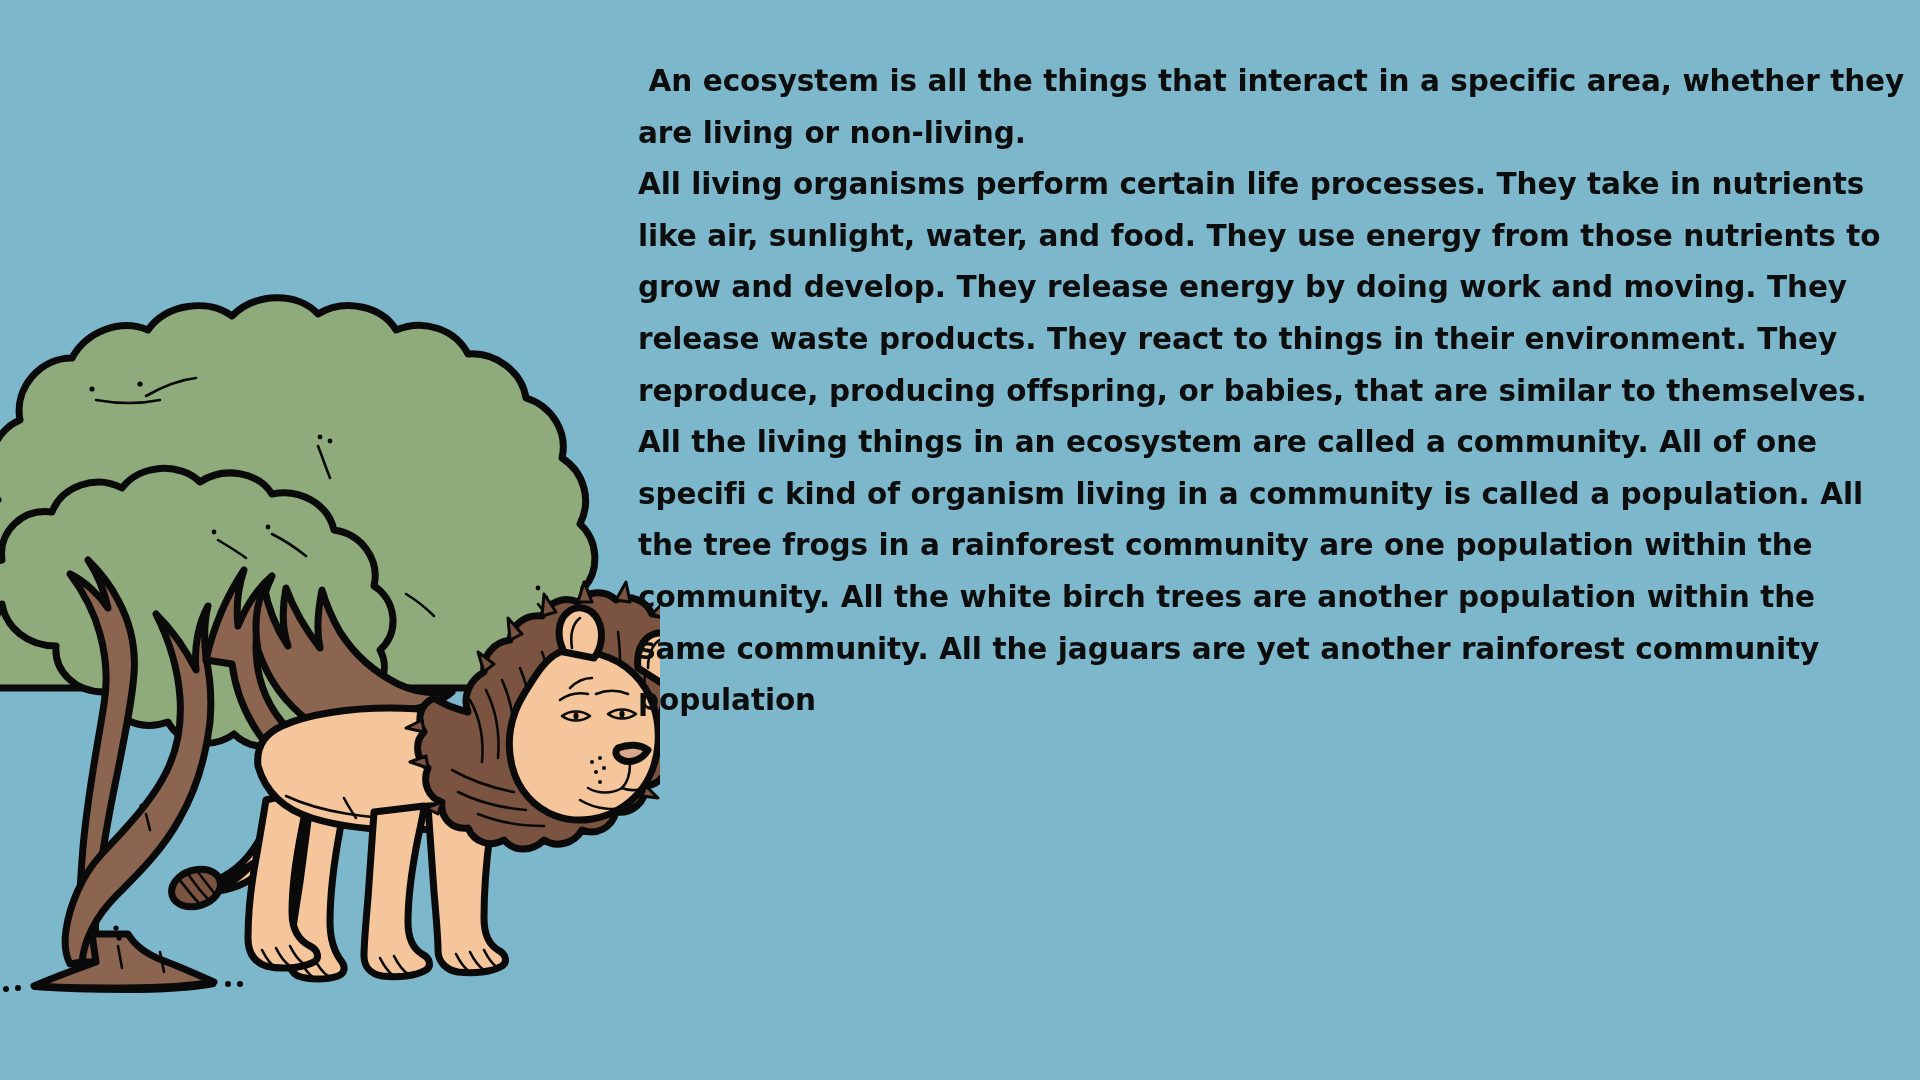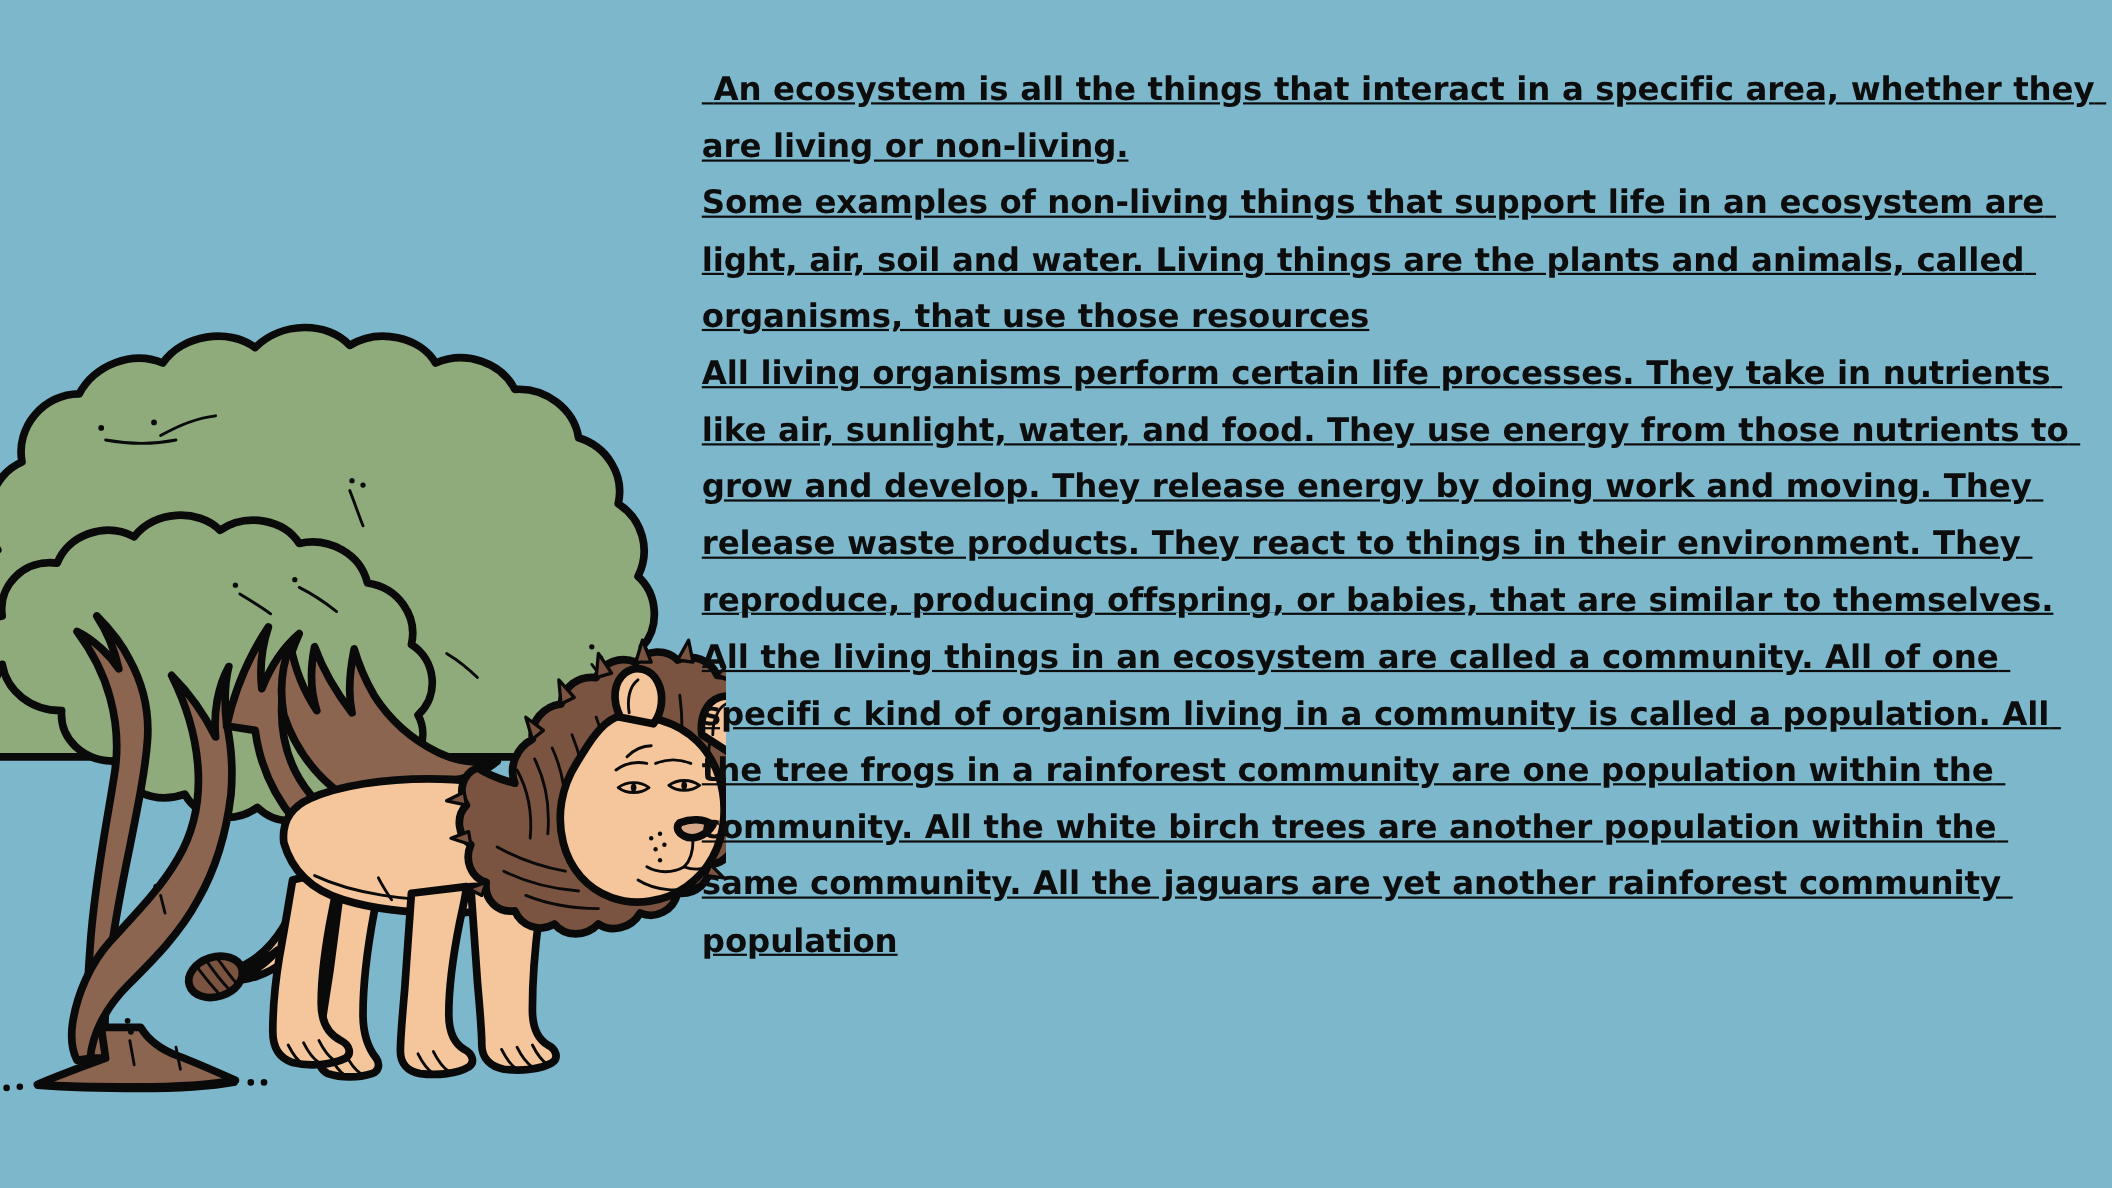--- a/index.html
+++ b/index.html
@@ -46,21 +46,20 @@
     font-size: 29.5px;
     line-height: 51.6px;
     font-weight: 700;
     letter-spacing: -0.1px;
     word-spacing: 0.4px;
   }
   .para {
     margin: 0;
     padding: 0;
     white-space: pre-wrap;
-    text-decoration: underline;
   }
 </style>
 </head>
 <body>
 
 <div id="slide" style="background: rgb(125, 183, 203);">
 
   <div id="illustration">
     <svg viewBox="0 0 660 1080" xmlns="http://www.w3.org/2000/svg">
       <defs>
@@ -408,18 +407,17 @@
           <circle cx="600" cy="782" r="2" fill="#0a0a0a"></circle>
         </g>
 
         <path class="olvthin" d="M 580 800 C 596 810 618 812 636 804"></path>
       </g>
     </svg>
   </div>
 
   <div id="text-body" style="color: rgb(13, 13, 13);">
     <p class="para"> An ecosystem is all the things that interact in a specific area, whether they are living or non-living.</p>
-    <p class="para">Some examples of non-living things that support life in an ecosystem are light, air, soil and water. Living things are the plants and animals, called organisms, that use those resources</p>
     <p class="para">All living organisms perform certain life processes. They take in nutrients like air, sunlight, water, and food. They use energy from those nutrients to grow and develop. They release energy by doing work and moving. They release waste products. They react to things in their environment. They reproduce, producing offspring, or babies, that are similar to themselves.</p>
     <p class="para">All the living things in an ecosystem are called a community. All of one specifi c kind of organism living in a community is called a population. All the tree frogs in a rainforest community are one population within the community. All the white birch trees are another population within the same community. All the jaguars are yet another rainforest community population</p>
   </div>
 
 </div>
 
 </body></html>

